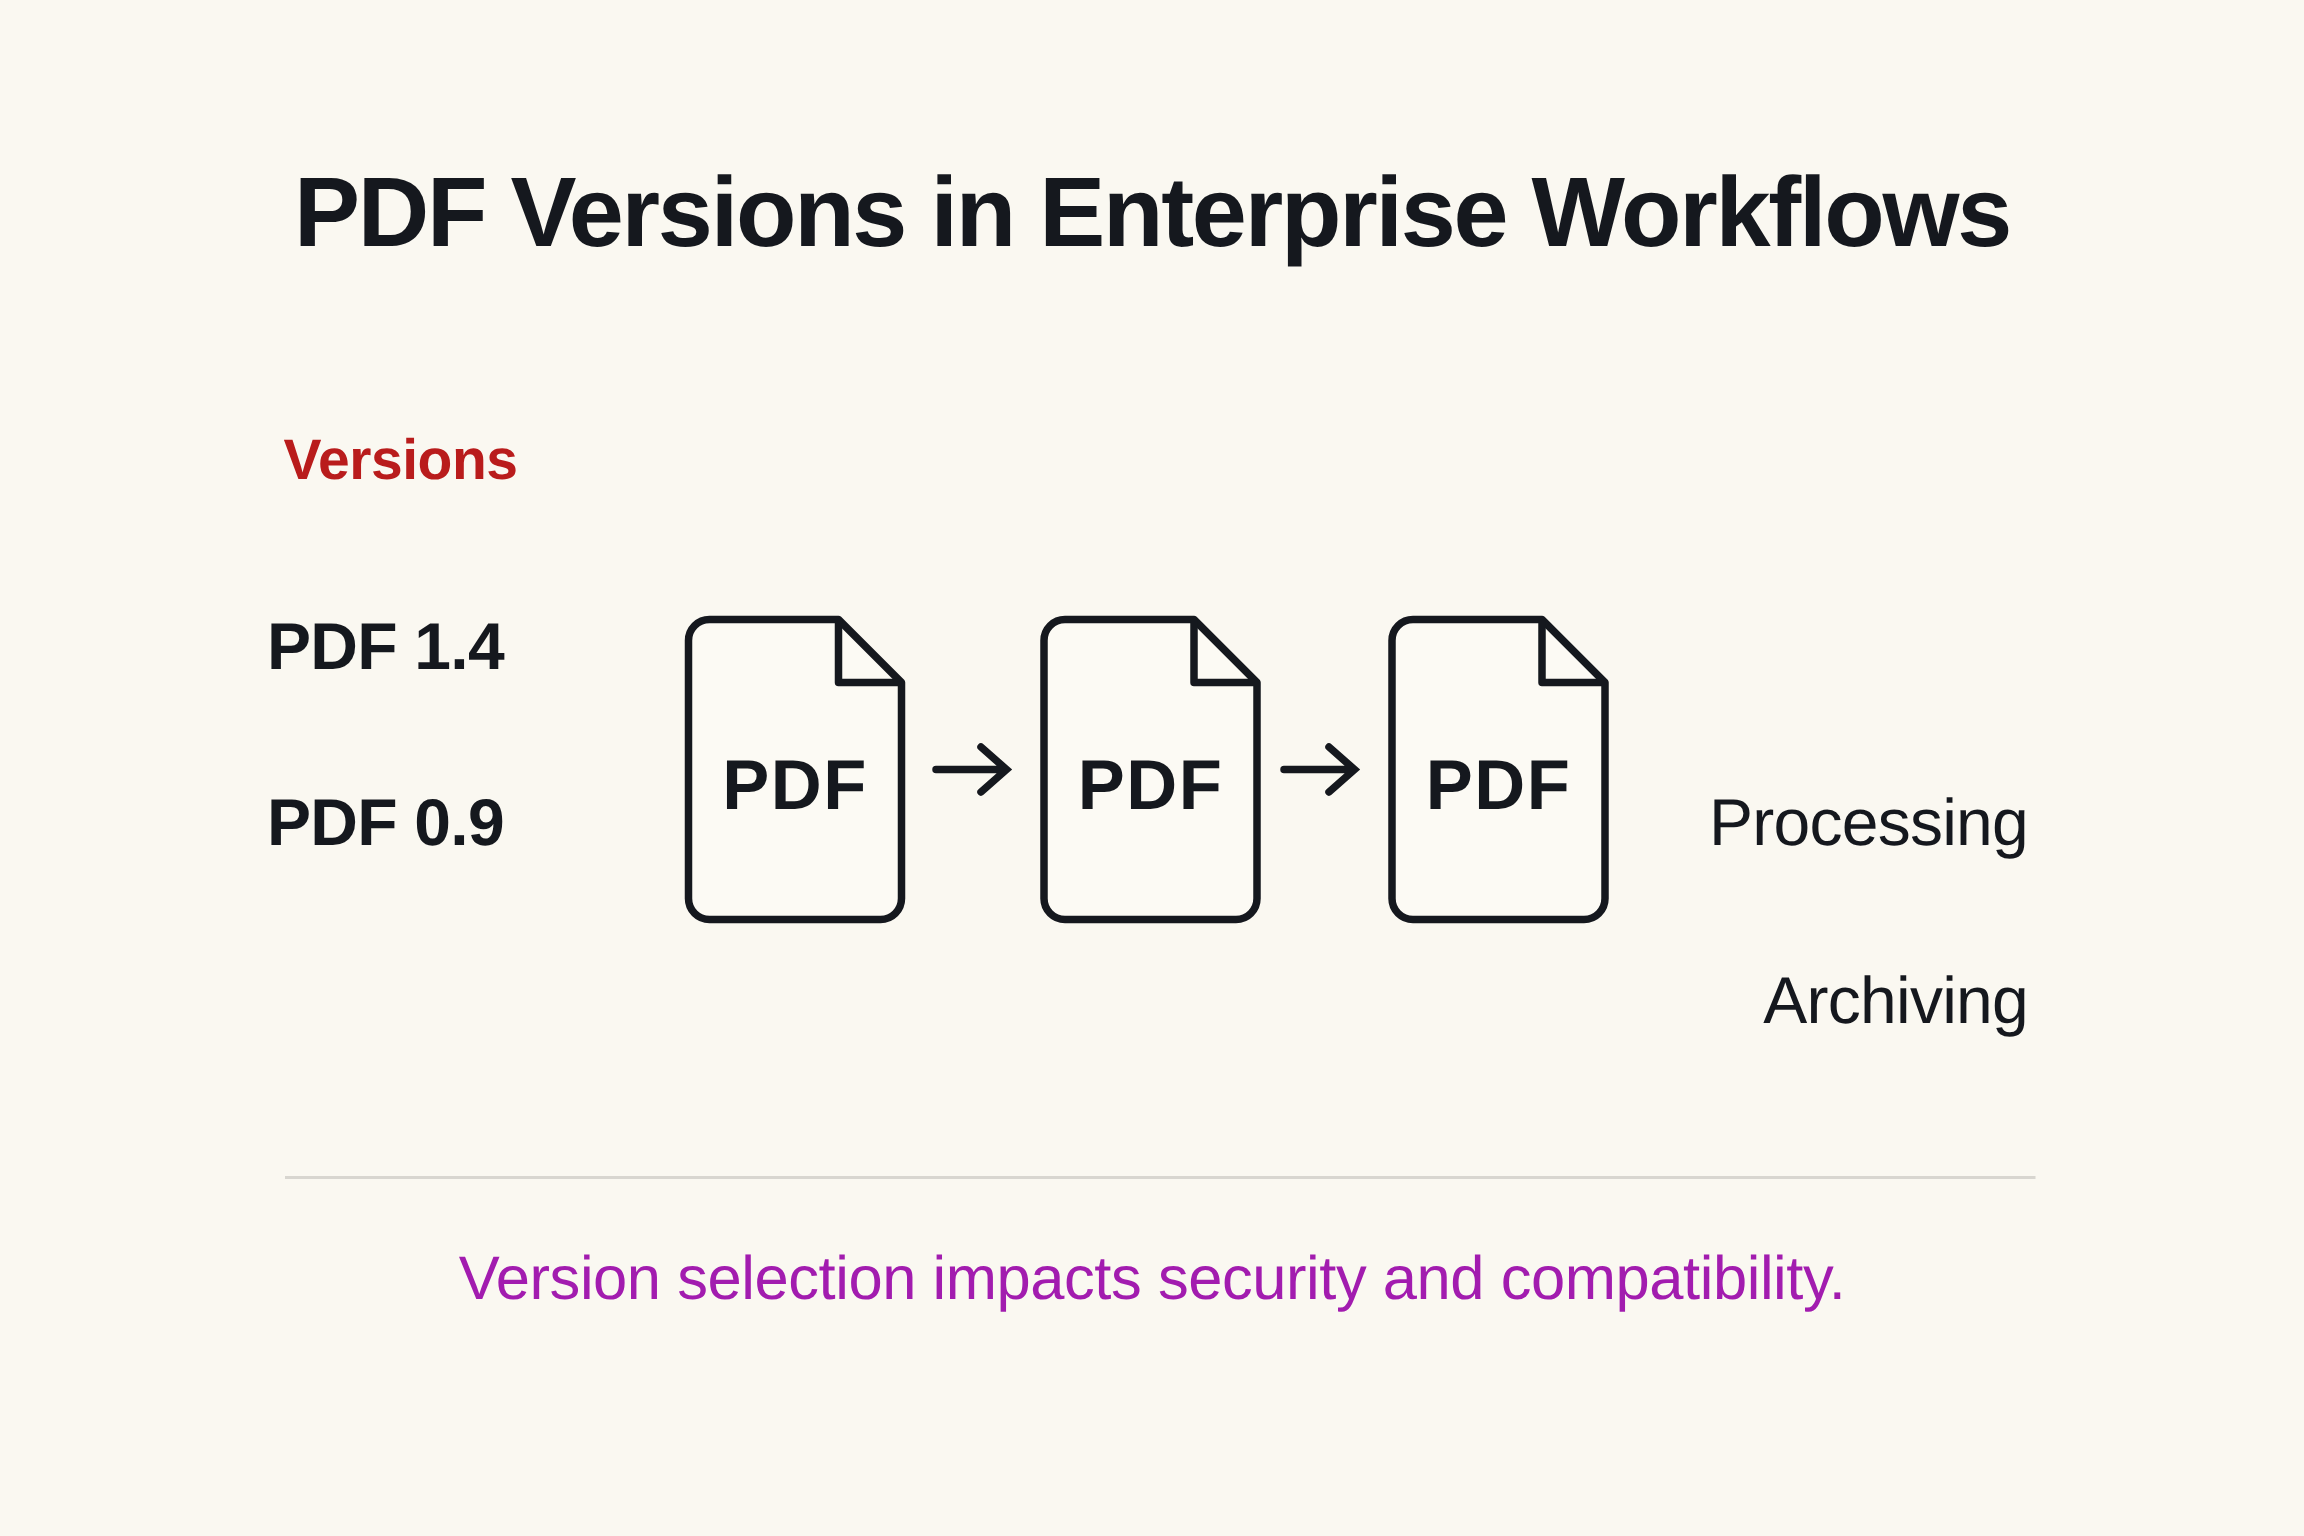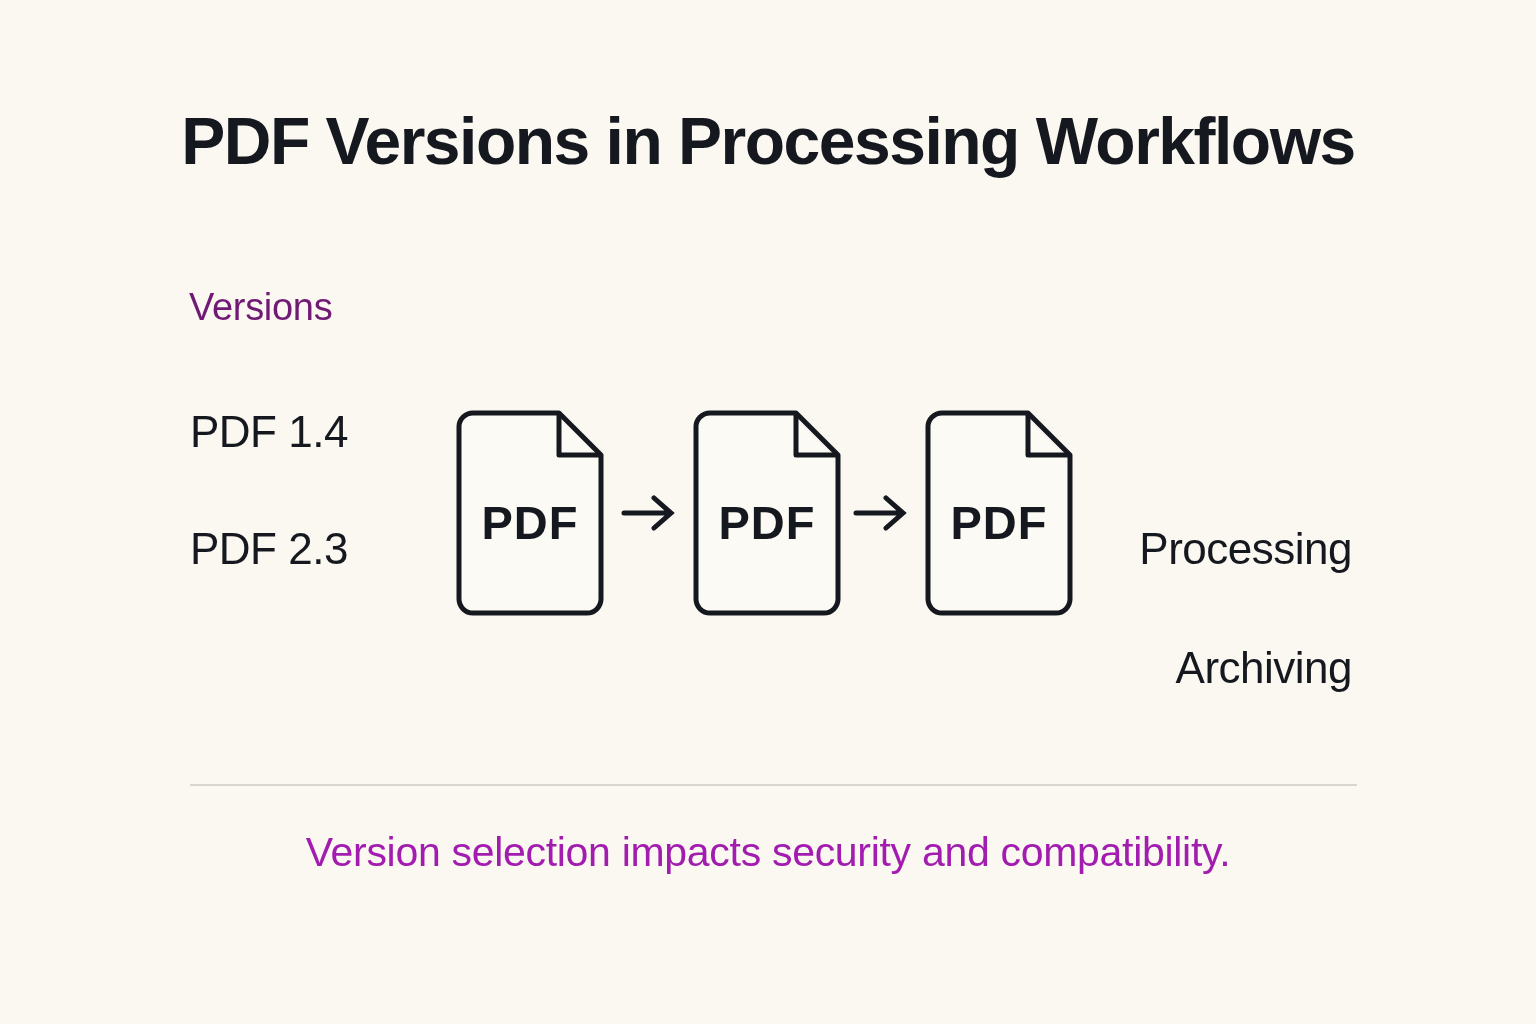--- a/index.html
+++ b/index.html
@@ -21,35 +21,35 @@
     text-align: center;
     font-size: 66px;
     font-weight: 700;
     letter-spacing: -1.5px;
     color: #15181E;
   }
   .col-header {
     position: absolute;
     top: 286px;
     font-size: 38px;
-    font-weight: 400;
-    color: #701a75;
+    font-weight: 700;
+    color: #b91c1c;
     letter-spacing: -0.3px;
   }
   .col-header.left  { left: 189px; }
   .col-header.right { right: 183px; }
 
   .item-label {
     position: absolute;
     font-size: 44px;
     letter-spacing: -0.5px;
     color: #15181E;
     white-space: nowrap;
   }
-  .version-label { left: 190px; font-weight: 400; }
+  .version-label { left: 178px; font-weight: 700; }
   .stage-label   { right: 184px; font-weight: 400; }
   .row-1 { top: 407px; }
   .row-2 { top: 524px; }
   .row-3 { top: 643px; }
 
   .doc-icon {
     position: absolute;
     top: 409px;
     width: 150px; height: 208px;
   }
@@ -84,27 +84,27 @@
   .doc-fold    { fill: none;    stroke: #15181E; stroke-width: 5; stroke-linejoin: round; }
   .doc-label   { fill: #15181E; font-family: "Liberation Sans", "DejaVu Sans", sans-serif;
                  font-size: 47px; font-weight: 700; letter-spacing: 1px; }
   .arrow-stroke { fill: none; stroke: #15181E; stroke-width: 5; stroke-linecap: round; stroke-linejoin: miter; }
 </style>
 </head>
 <body>
 
 <div class="canvas">
 
-  <h1 class="page-title">PDF Versions in Processing Workflows</h1>
+  <h1 class="page-title">PDF Versions in Enterprise Workflows</h1>
 
   <div class="col-header left">Versions</div>
 
 
   <div class="item-label version-label row-1">PDF 1.4</div>
-  <div class="item-label version-label row-2">PDF 2.3</div>
+  <div class="item-label version-label row-2">PDF 0.9</div>
 
   <div class="item-label stage-label row-2">Processing</div>
   <div class="item-label stage-label row-3">Archiving</div>
 
   <svg class="doc-icon doc-1" viewBox="0 0 150 208" aria-hidden="true">
     <path class="doc-outline" d="M 18 4 H 104 L 146 46 V 190 A 14 14 0 0 1 132 204 H 18 A 14 14 0 0 1 4 190 V 18 A 14 14 0 0 1 18 4 Z"></path>
     <path class="doc-fold" d="M 104 4 V 46 H 146"></path>
     <text class="doc-label" x="75" y="130" text-anchor="middle">PDF</text>
   </svg>
 

